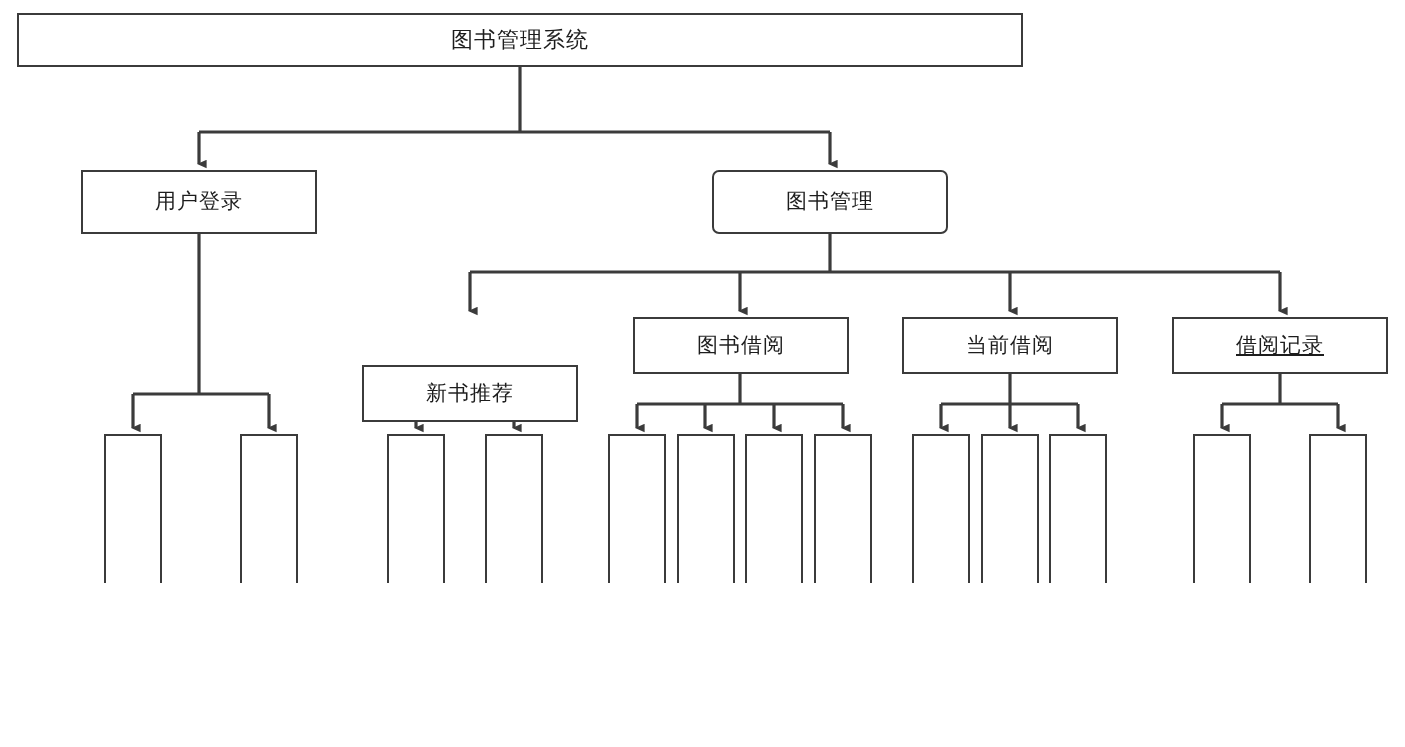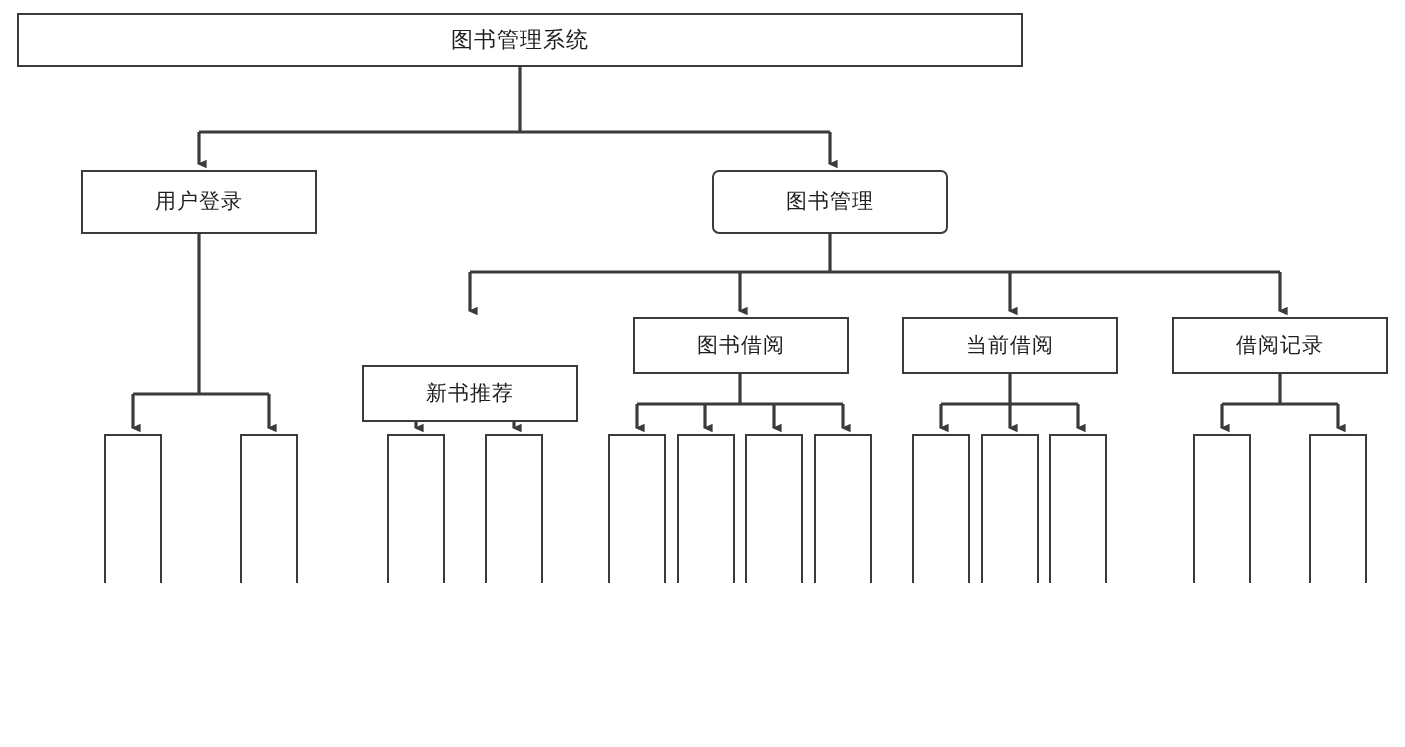--- a/index.html
+++ b/index.html
@@ -143,21 +143,21 @@
   </div>
 
   <div class="node node-h" style="left:633px; top:317px; width:216px; height:57px;">
     <span>图书借阅</span>
   </div>
 
   <div class="node node-h" style="left:902px; top:317px; width:216px; height:57px;text-align:right;">
     <span>当前借阅</span>
   </div>
 
-  <div class="node node-h" style="left:1172px; top:317px; width:216px; height:57px;">
+  <div class="node node-h" style="left:1172px; top:317px; width:216px; height:57px;text-decoration:underline;">
     <span>借阅记录</span>
   </div>
 
   <div class="node node-v" style="left:104px; top:434px; width:58px; height:299px; padding-top:74px;">
     <span>用户登录</span>
   </div>
 
   <div class="node node-v" style="left:240px; top:434px; width:58px; height:299px; padding-top:74px;">
     <span>注销登录</span>
   </div>

